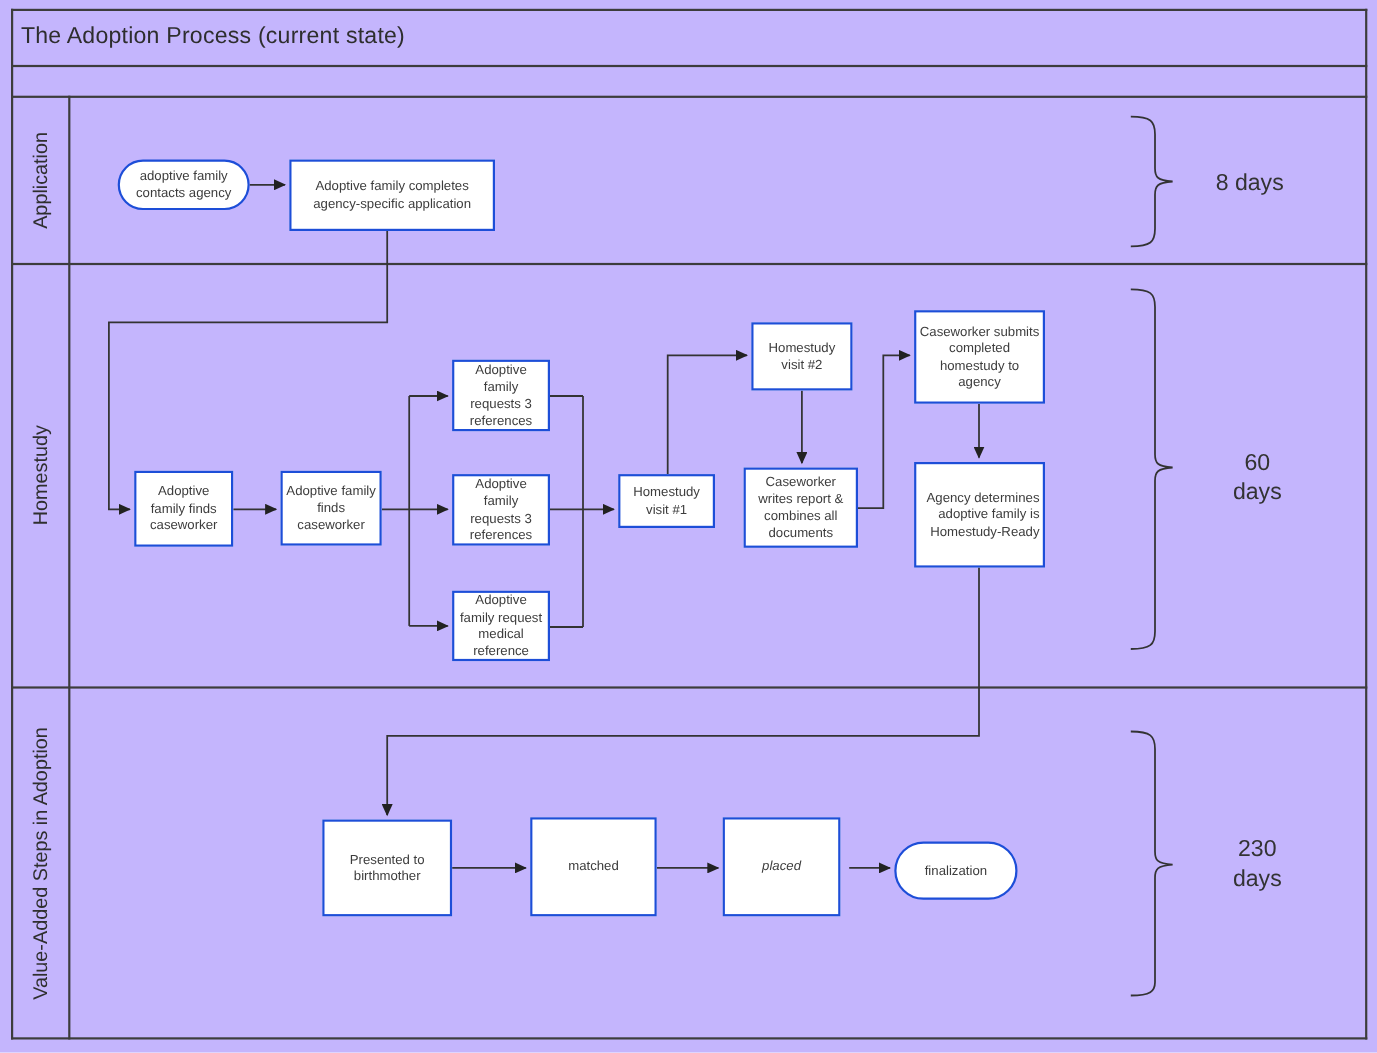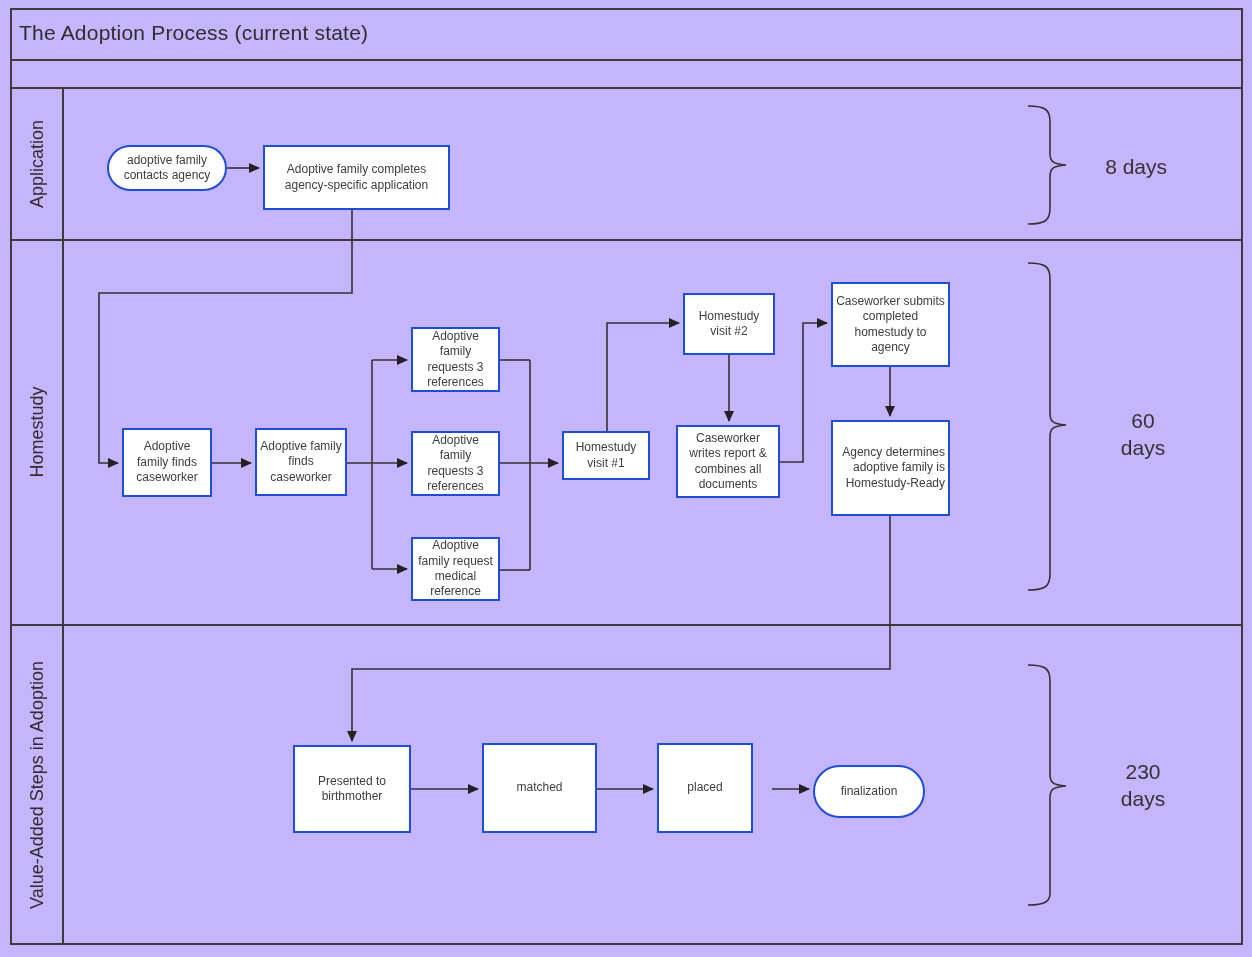--- a/index.html
+++ b/index.html
@@ -89,16 +89,16 @@
   <div class="node" style="left:411px; top:431px; width:89px; height:65px;">Adoptive family requests 3 references</div>
   <div class="node" style="left:411px; top:537px; width:89px; height:64px;">Adoptive family request medical reference</div>
   <div class="node" style="left:562px; top:431px; width:88px; height:49px;">Homestudy visit #1</div>
   <div class="node" style="left:683px; top:293px; width:92px; height:62px;">Homestudy visit #2</div>
   <div class="node" style="left:676px; top:425px; width:104px; height:73px;">Caseworker writes report &amp; combines all documents</div>
   <div class="node" style="left:831px; top:282px; width:119px; height:85px;">Caseworker submits completed homestudy to agency</div>
   <div class="node" style="left:831px; top:420px; width:119px; height:96px;text-align:right;">Agency determines adoptive family is Homestudy-Ready</div>
 
   <div class="node" style="left:293px; top:745px; width:118px; height:88px;">Presented to birthmother</div>
   <div class="node" style="left:482px; top:743px; width:115px; height:90px;">matched</div>
-  <div class="node" style="left:657px; top:743px; width:96px; height:90px;">placed</div>
+  <div class="node" style="left:657px; top:743px; width:107px; height:90px;font-style:italic;">placed</div>
   <div class="node oval" style="left:813px; top:765px; width:112px; height:53px;">finalization</div>
 
 </div>
 
 </body></html>

